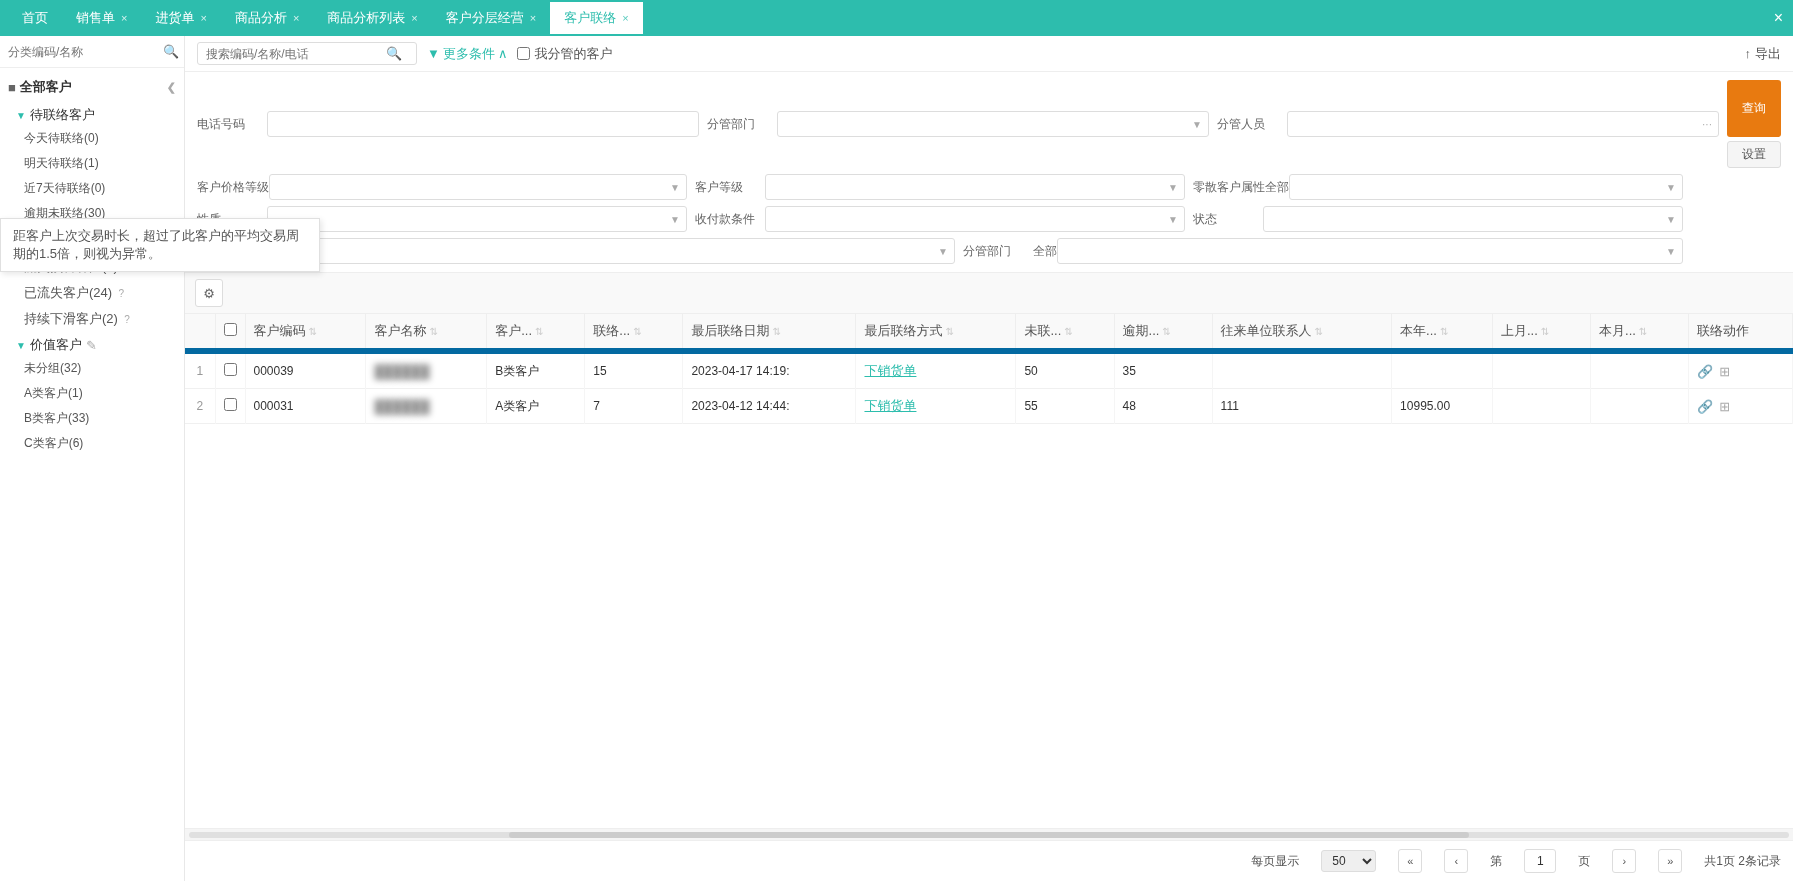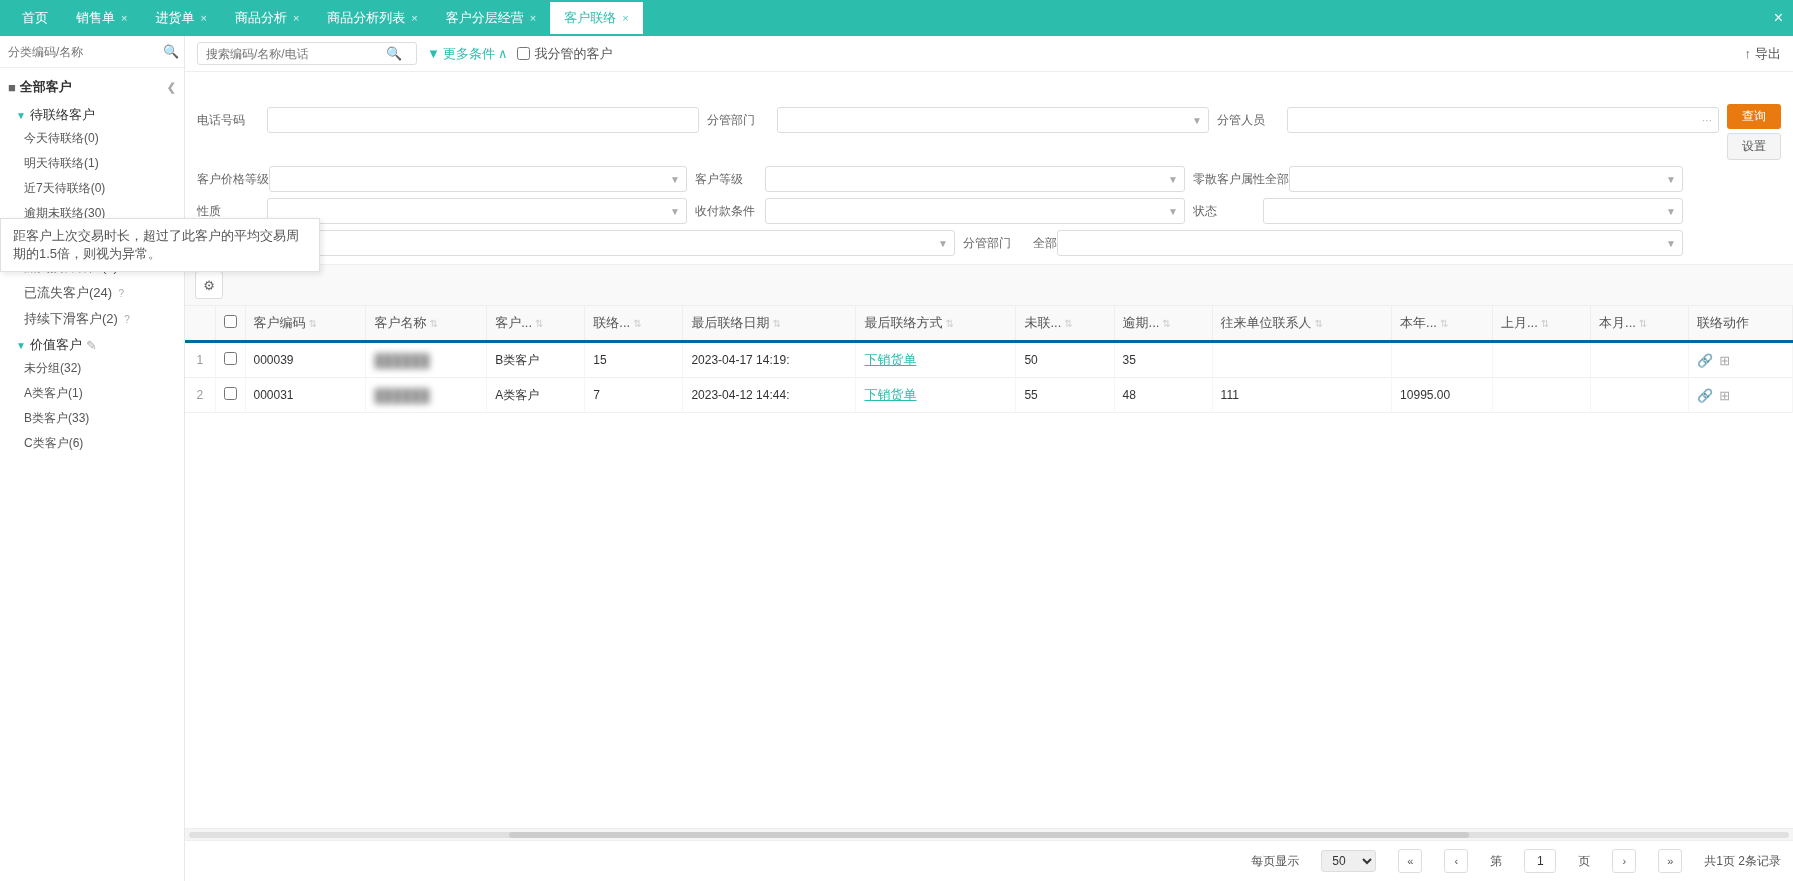--- a/index.html
+++ b/index.html
@@ -267,24 +267,23 @@
       display: flex;
       flex-direction: column;
       gap: 4px;
       flex-shrink: 0;
     }
     .btn-query {
       background: #e87a10;
       color: white;
       border: none;
       border-radius: 3px;
-      padding: 4px 14px;
-      cursor: pointer;
-      font-size: 12px;
-      margin-top: 24px;
+      padding: 20px 14px;
+      cursor: pointer;
+      font-size: 12px;
     }
     .btn-settings {
       background: #f5f5f5;
       color: #555;
       border: 1px solid #ddd;
       border-radius: 3px;
       padding: 4px 14px;
       cursor: pointer;
       font-size: 12px;
     }
@@ -314,21 +313,21 @@
       overflow-x: auto;
       overflow-y: auto;
     }
     table {
       width: 100%;
       border-collapse: collapse;
       min-width: 1200px;
     }
     thead tr {
       background: #f9f9f9;
-      border-bottom: 3px solid #0369a1;
+      border-bottom: 6px solid #0369a1;
     }
     thead th {
       padding: 8px 8px;
       text-align: left;
       font-size: 12px;
       color: #555;
       font-weight: normal;
       border-right: 1px solid #eee;
       white-space: nowrap;
     }

